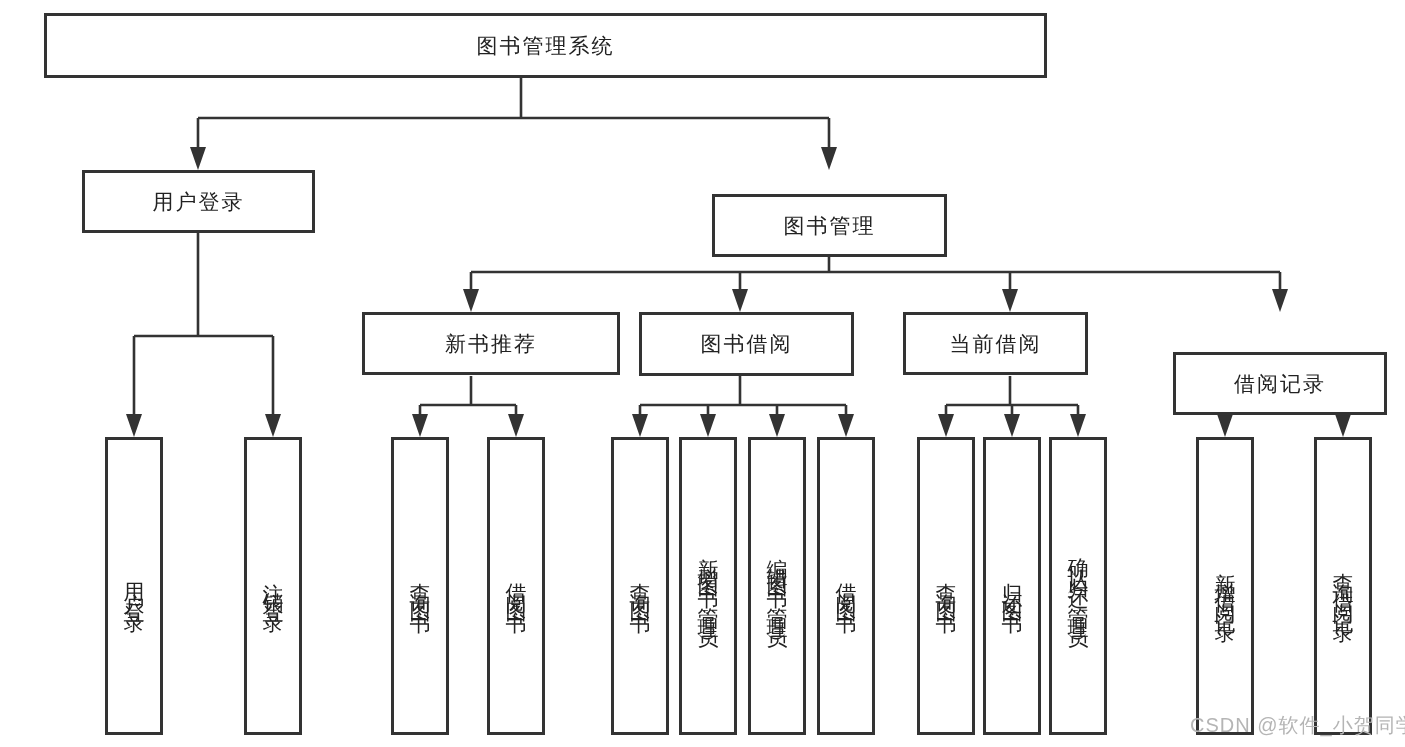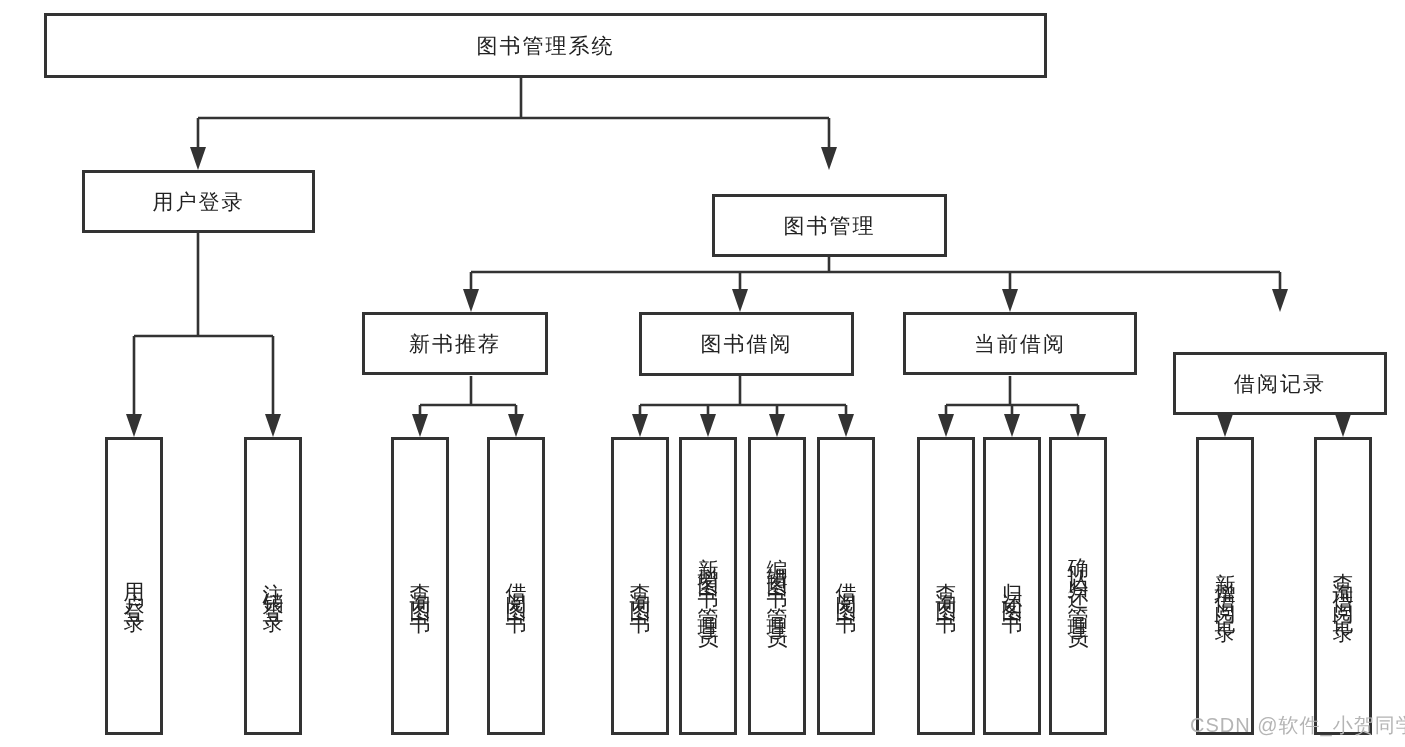--- a/index.html
+++ b/index.html
@@ -75,23 +75,23 @@
       <polygon points="1217,414 1233,414 1225,437"></polygon>
       <polygon points="1335,414 1351,414 1343,437"></polygon>
     </g>
   </svg>
 
   <div class="hbox" style="left:20px;top:13px;width:1003px;height:65px;margin-left:24px;">图书管理系统</div>
 
   <div class="hbox" style="left:82px;top:170px;width:233px;height:63px;">用户登录</div>
   <div class="hbox" style="left:712px;top:170px;width:235px;height:63px;margin-top:24px;">图书管理</div>
 
-  <div class="hbox" style="left:362px;top:312px;width:186px;height:63px;">新书推荐</div>
+  <div class="hbox" style="left:362px;top:312px;width:258px;height:63px;">新书推荐</div>
   <div class="hbox" style="left:633px;top:312px;width:215px;height:64px;margin-left:6px;">图书借阅</div>
-  <div class="hbox" style="left:903px;top:312px;width:234px;height:63px;">当前借阅</div>
+  <div class="hbox" style="left:903px;top:312px;width:185px;height:63px;">当前借阅</div>
   <div class="hbox" style="left:1173px;top:312px;width:214px;height:63px;margin-top:40px;">借阅记录</div>
 
   <div class="vbox" style="left:105px;">用户登录</div>
   <div class="vbox" style="left:244px;">注销登录</div>
 
   <div class="vbox" style="left:391px;">查询图书</div>
   <div class="vbox" style="left:487px;">借阅图书</div>
 
   <div class="vbox" style="left:611px;">查询图书</div>
   <div class="vbox" style="left:679px;">新增图书（管理员）</div>

